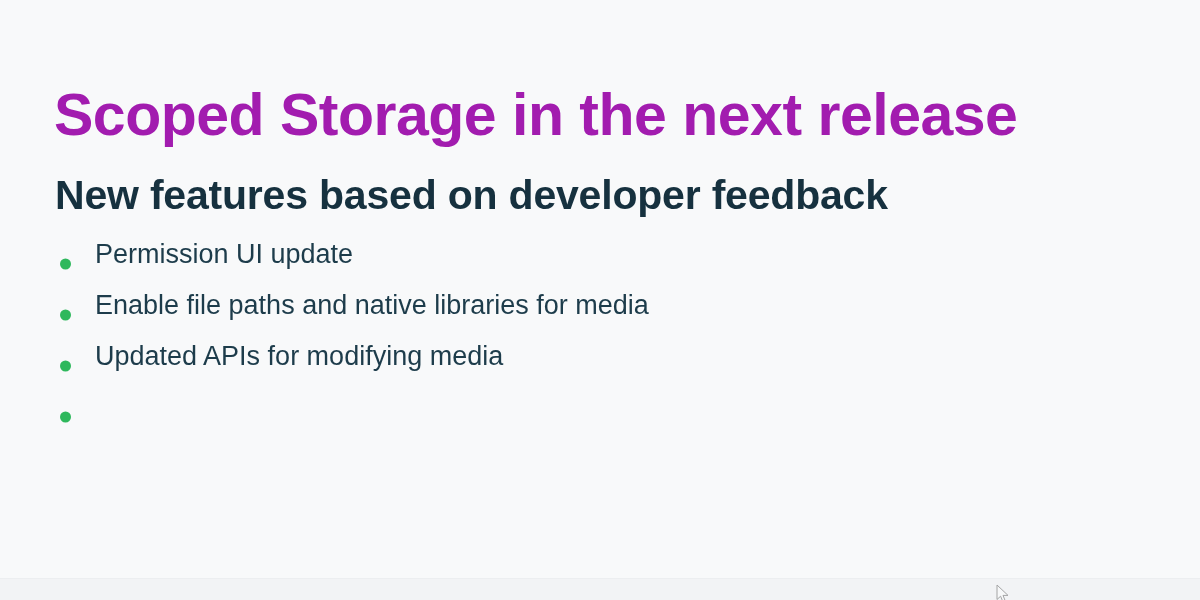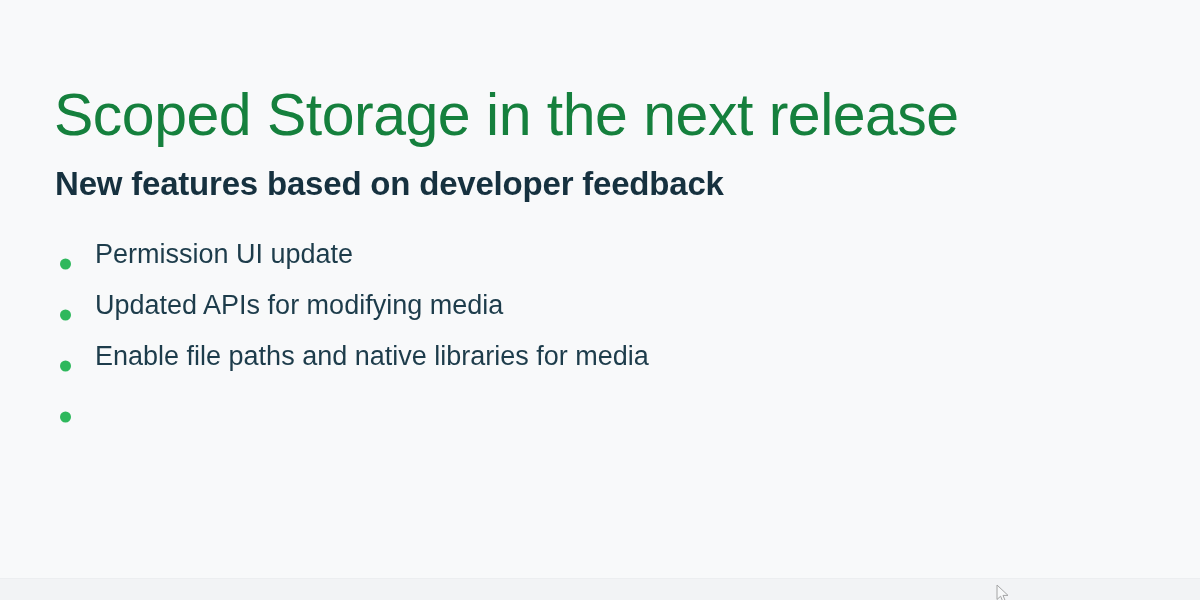--- a/index.html
+++ b/index.html
@@ -45,32 +45,32 @@
     box-sizing: border-box;
   }
 
   .slide-title {
     position: absolute;
     left: 54px;
     top: 44px;
     width: 1100px;
     font-size: 59px;
     line-height: 1.06;
-    font-weight: 400;
+    font-weight: 700;
     letter-spacing: -0.5px;
-    color: #15803d;
+    color: #a21caf;
     white-space: nowrap;
   }
 
   .slide-subtitle {
     position: absolute;
     left: 55px;
     top: 137px;
     width: 1060px;
-    font-size: 33px;
+    font-size: 41px;
     line-height: 1.2;
     font-weight: 700;
     letter-spacing: -0.2px;
     color: #16313f;
     white-space: nowrap;
   }
 
   .bullet-list {
     position: absolute;
     left: 55px;
@@ -131,25 +131,25 @@
 
   <h2 class="slide-subtitle">New features based on developer feedback</h2>
 
   <ul class="bullet-list">
     <li class="bullet-item">
       <span class="bullet-dot"></span>
       <span class="bullet-text">Permission UI update</span>
     </li>
     <li class="bullet-item">
       <span class="bullet-dot"></span>
-      <span class="bullet-text">Updated APIs for modifying media</span>
+      <span class="bullet-text">Enable file paths and native libraries for media</span>
     </li>
     <li class="bullet-item">
       <span class="bullet-dot"></span>
-      <span class="bullet-text">Enable file paths and native libraries for media</span>
+      <span class="bullet-text">Updated APIs for modifying media</span>
     </li>
     <li class="bullet-item">
       <span class="bullet-dot"></span>
     </li>
   </ul>
 
   <div class="slide-bottom-edge"></div>
 
   <svg class="cursor" viewBox="0 0 14 20">
     <path d="M1 1 L1 15.5 L4.6 12.2 L7 18 L9.3 17 L7 11.4 L12 11.4 Z" fill="#ffffff" stroke="#444444" stroke-width="1"></path>

